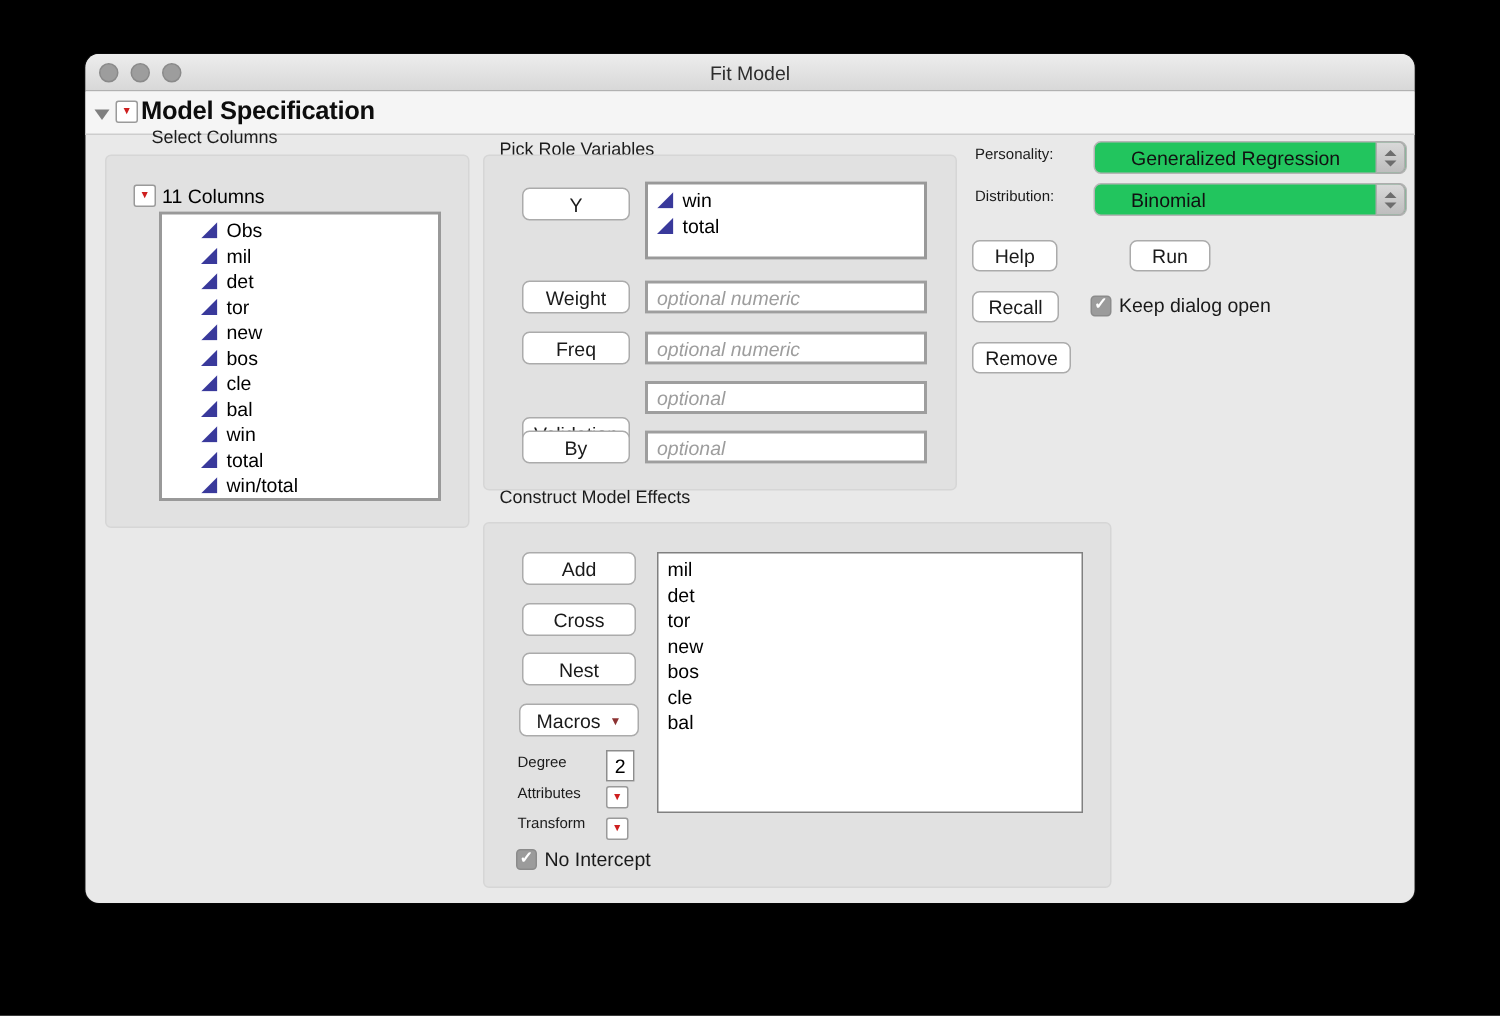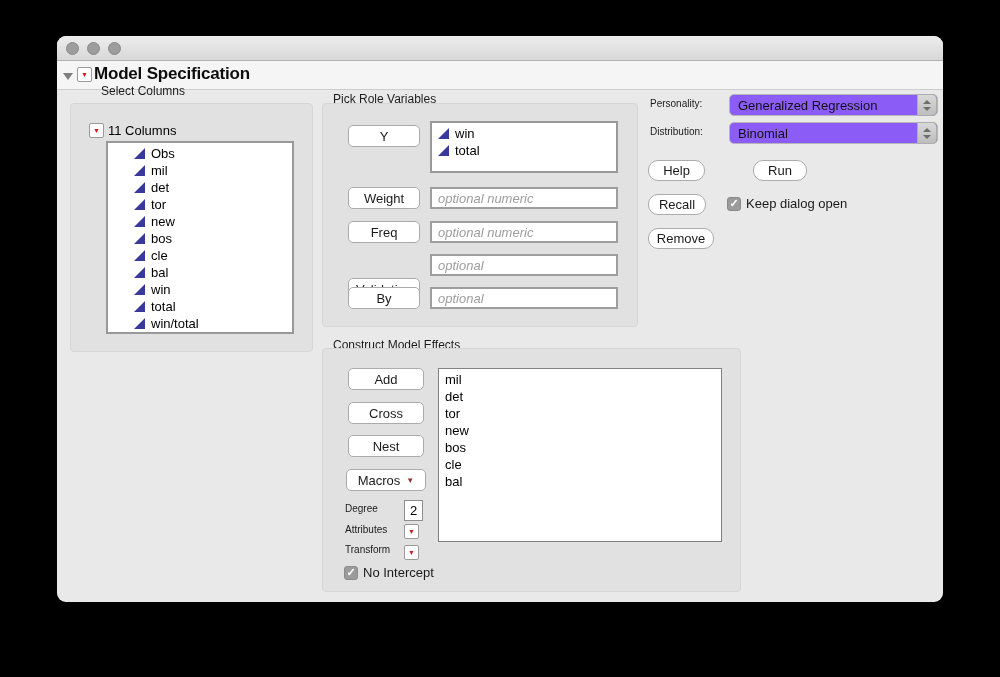--- a/index.html
+++ b/index.html
@@ -43,33 +43,33 @@
   .lrow { display:flex; align-items:center; gap:6px; height:17px; padding:0 6px;
           font-size:13px; color:#000; }
   .cont-icon { width:11px; height:11px; background:#39399b; flex:0 0 11px;
                clip-path:polygon(100% 0, 100% 100%, 0 100%); }
   .lrow-plain { height:17px; padding:0 6px; font-size:13px; color:#000; }
 
   
   .btn { position:absolute; display:flex; align-items:center; justify-content:center;
          background:#fff; border:1px solid #ababab; border-radius:5px;
          font-size:13px; color:#1a1a1a; height:22px; }
-  .btn-sm { height:21px;border-radius:10px; }
+  .btn-sm { height:21px; }
 
   
   .field { position:absolute; height:22px; }
   .field input { width:100%; height:100%; border:2px solid #9e9e9e; background:#fff;
                  font-family:"Liberation Sans", sans-serif; font-size:13px; padding:0 6px;
                  color:#222; outline:none; }
   .field input::placeholder { font-style:italic; color:#9d9d9d; }
 
   
-  .dropdown { position:absolute; width:209px; height:22px; background:#8b5cf6;
+  .dropdown { position:absolute; width:209px; height:22px; background:#22c55e;
               border:1px solid #b5b5b5; border-radius:5px; display:flex;
-              align-items:center; font-size:13px; color:#111; padding-left:8px; }
+              align-items:center; font-size:13px; color:#111; padding-left:24px; }
   .stepper { position:absolute; right:0; top:-1px; bottom:-1px; width:20px;
              background:linear-gradient(#d9d9d9,#bdbdbd); border:1px solid #adadad;
              border-radius:0 5px 5px 0; display:flex; flex-direction:column;
              align-items:center; justify-content:center; line-height:0; }
   .chev { width:0; height:0; border-left:4px solid transparent;
           border-right:4px solid transparent; }
   .chev.up { border-bottom:4px solid #6d6d6d; margin-bottom:3px; }
   .chev.dn { border-top:4px solid #6d6d6d; }
 
   
@@ -89,20 +89,21 @@
 <body>
 
 <div class="window">
 
   <div class="titlebar">
     <div class="lights">
       <div class="light"></div>
       <div class="light"></div>
       <div class="light"></div>
     </div>
+    <div class="wintitle">Fit Model</div>
   </div>
 
   <div class="outline">
     <div class="disclosure"></div>
     <span class="redtri-btn">▼</span>
     <div class="outline-title">Model Specification</div>
   </div>
 
   <div class="panel-label" style="left:28px; top:48px;margin-left:16px;">Select Columns</div>
   <div class="panel" style="left:13px; top:67px; width:243px; height:249px;">
@@ -226,21 +227,21 @@
   <div class="btn btn-sm" style="left:696px; top:124px; width:54px;">Run</div>
   <div class="btn btn-sm" style="left:591px; top:158px; width:58px;">Recall</div>
 
   <div class="checkrow" style="left:670px; top:160px;">
     <div class="checkbox">✓</div>
     <div class="checklabel">Keep dialog open</div>
   </div>
 
   <div class="btn btn-sm" style="left:591px; top:192px; width:66px;">Remove</div>
 
-  <div class="panel-label" style="left:276px; top:302px;">Construct Model Effects</div>
+  <div class="panel-label" style="left:276px; top:288px;">Construct Model Effects</div>
   <div class="panel" style="left:265px; top:312px; width:419px; height:244px;"></div>
 
   <div class="btn" style="left:291px; top:332px; width:76px;">Add</div>
   <div class="btn" style="left:291px; top:366px; width:76px;">Cross</div>
   <div class="btn" style="left:291px; top:399px; width:76px;">Nest</div>
   <div class="btn" style="left:289px; top:433px; width:80px;">
     <span>Macros</span>
     <span class="macros-arrow">▼</span>
   </div>
 

